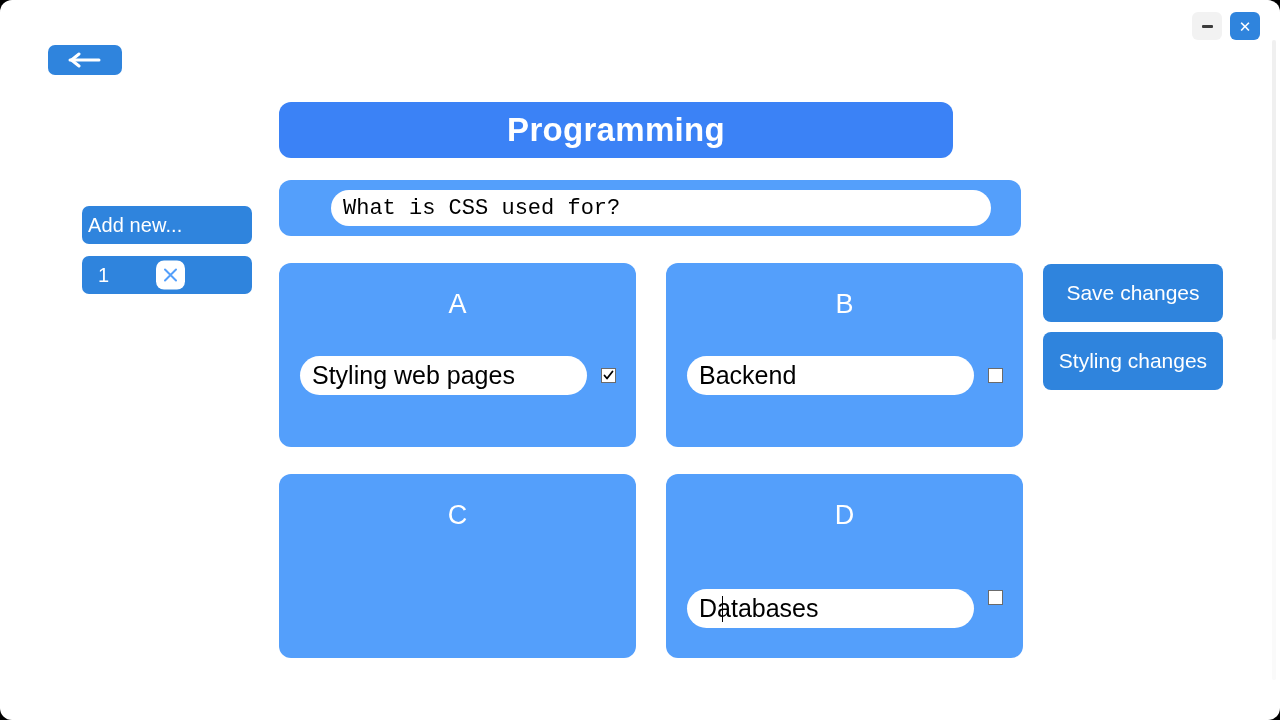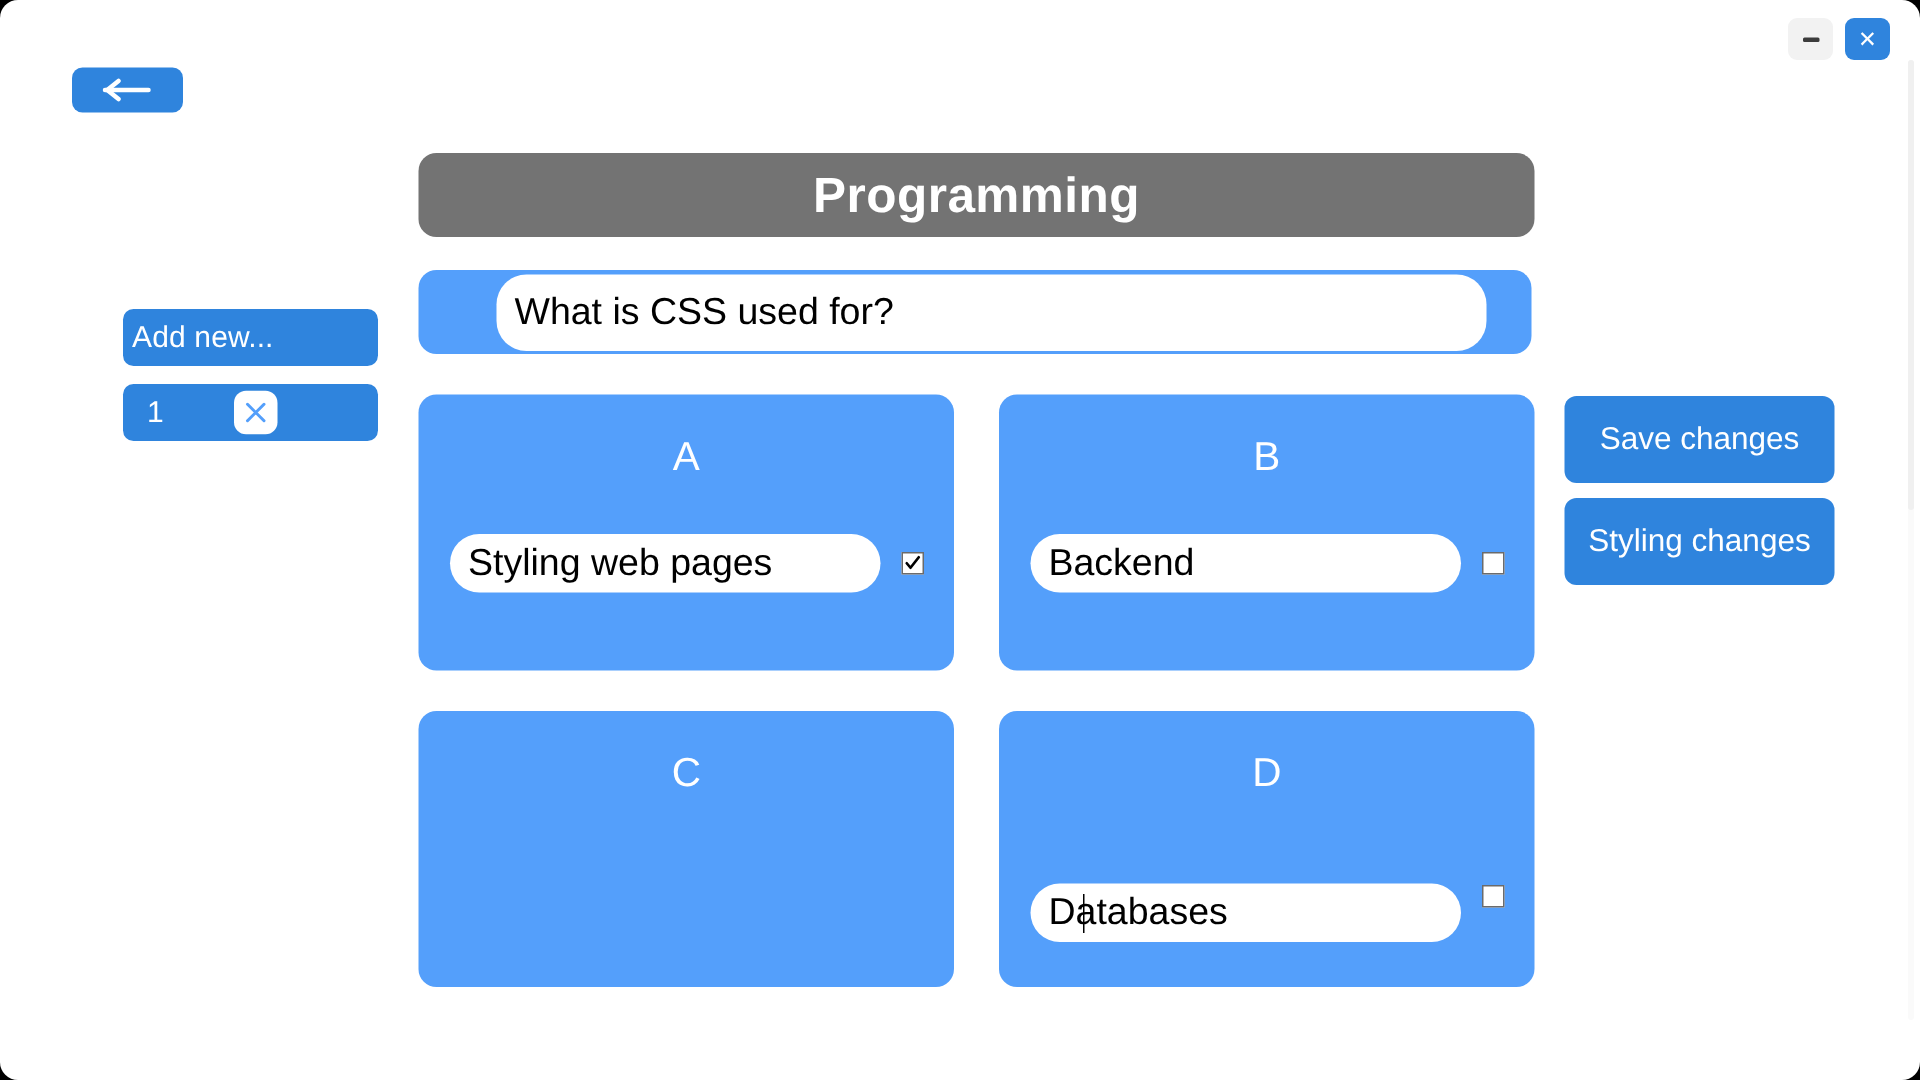--- a/index.html
+++ b/index.html
@@ -134,23 +134,23 @@
     justify-content: center;
     cursor: pointer;
     padding: 0;
   }
 
   
   #quiz-title-bar {
     position: absolute;
     left: 279px;
     top: 102px;
-    width: 744px;
+    width: 674px;
     height: 56px;
-    background: #737373;
+    background: #3b82f6;
     border-radius: 12px;
     display: flex;
     align-items: center;
     justify-content: center;
   }
   #quiz-title-text {
     color: #ffffff;
     font-size: 33px;
     font-weight: bold;
     letter-spacing: 0.3px;
@@ -163,27 +163,27 @@
     width: 742px;
     height: 56px;
     background: #549ffb;
     border-radius: 12px;
     display: flex;
     align-items: center;
   }
   #question-input {
     margin-left: 52px;
     width: 660px;
-    height: 51px;
+    height: 36px;
     border: none;
     outline: none;
     border-radius: 20px;
     background: #ffffff;
-    font-size: 25px;
-    font-family: Liberation Sans, sans-serif;
+    font-size: 22px;
+    font-family: Liberation Mono, monospace;
     color: #000000;
     padding: 0 12px;
     box-sizing: border-box;
   }
 
   
   #answers-grid {
     position: absolute;
     left: 279px;
     top: 263px;

